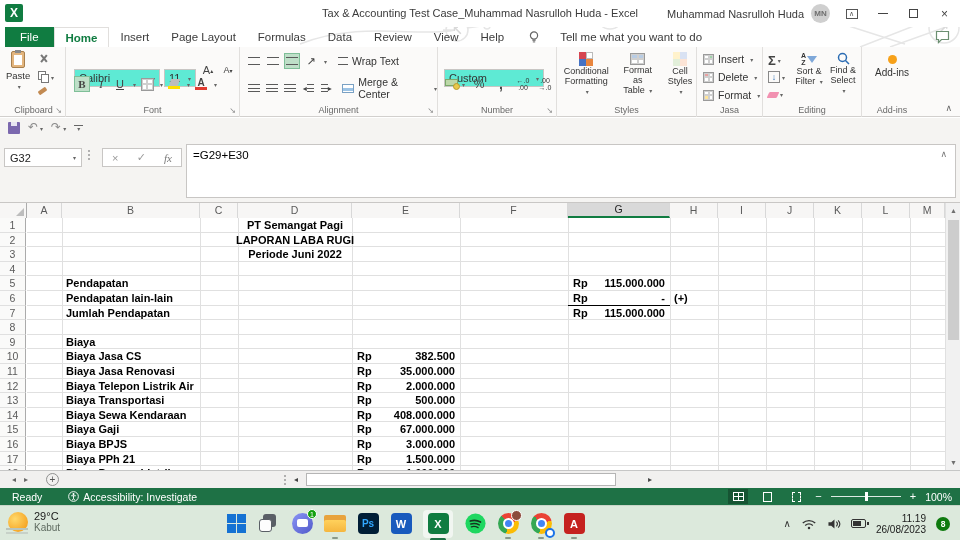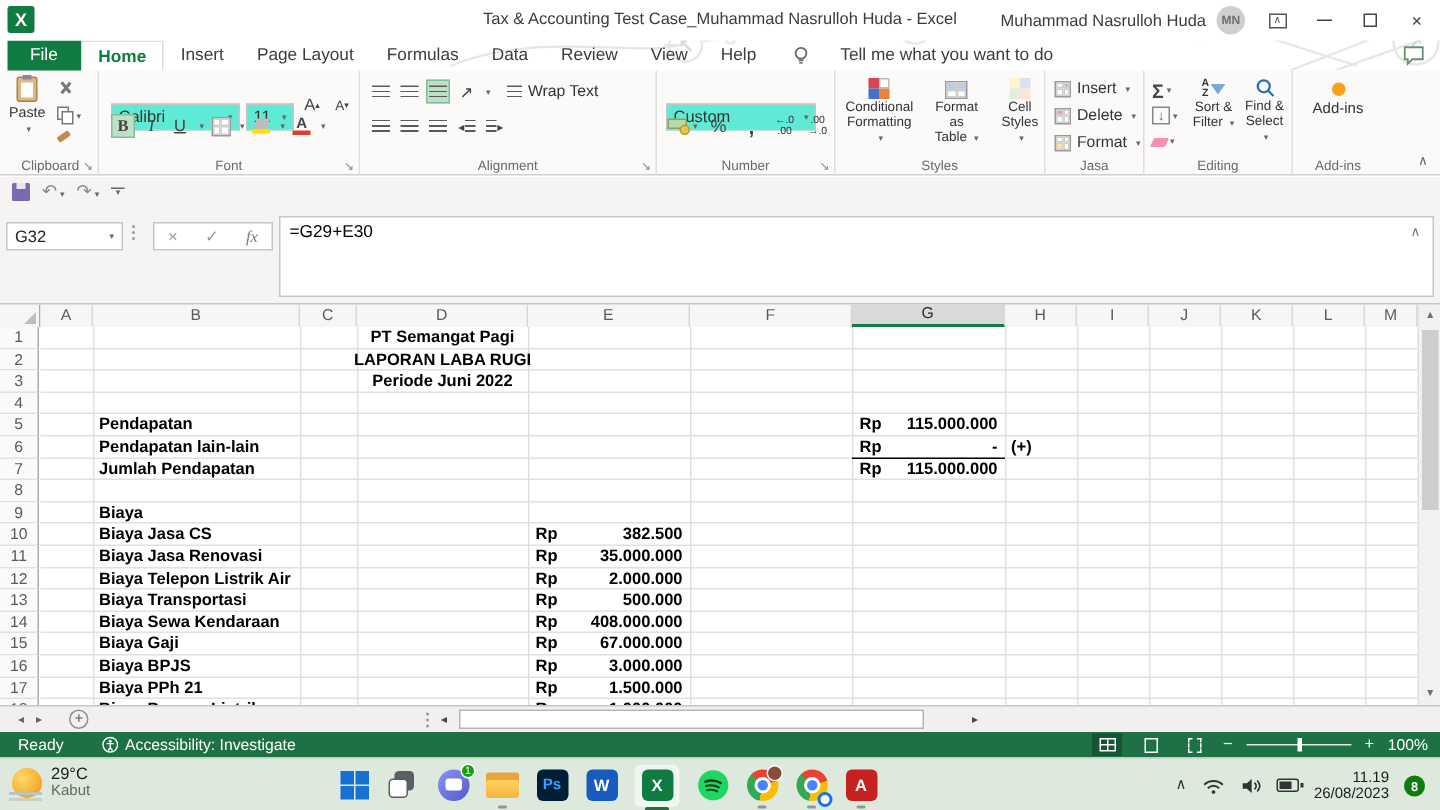--- a/index.html
+++ b/index.html
@@ -333,20 +333,25 @@
             <span class="lines"></span>
           </div>
         <div class="miniic">
             <span class="lines"></span>
           </div>
         <div class="miniic">
             <span class="lines"></span>
           </div>
         <div class="miniic" style="font-size:8px;">◂<span class="lines" style="width:7px;"></span></div>
         <div class="miniic" style="font-size:8px;"><span class="lines" style="width:7px;"></span>▸</div>
+        <div class="rrow" style="position:static;gap:4px;margin-left:5px;">
+          <span style="width:13px;height:9px;border:1px solid #7aa1c4;background:linear-gradient(#fff 0 3px,#9CC3E5 3px 6px,#fff 6px);"></span>
+          <span style="font-size:10.5px;color:#333;">Merge &amp; Center</span>
+            <span class="dd">▾</span>
+        </div>
       </div>
       <div class="glabel">Alignment</div>
       <div class="launcher">↘</div>
     </div>
 
     <div class="rgroup" style="left:438px;width:119px;">
       <div class="rrow" style="left:6px;top:6px;">
         <div class="inbox" style="width:100px;">
             <span>Custom</span>
             <span class="dd">▾</span>
@@ -367,21 +372,21 @@
           </div>
         <div class="miniic">
             <span class="deci">.00<br>→.0</span>
           </div>
       </div>
       <div class="glabel">Number</div>
       <div class="launcher">↘</div>
     </div>
 
     <div class="rgroup" style="left:557px;width:140px;">
-      <div class="rrow" style="left:4px;top:5px;gap:6px;align-items:flex-end;">
+      <div class="rrow" style="left:4px;top:5px;gap:6px;align-items:center;">
         <div class="bigbtn">
           <span class="cfic">
               <span style="background:#D64550;"></span>
               <span style="background:#fff;border:1px solid #bbb;"></span>
               <span style="background:#4472C4;"></span>
               <span style="background:#E8853D;"></span>
             </span>
           <span>Conditional</span>
             <span><span>Formatting</span> <span class="dd">▾</span></span>
         </div>

